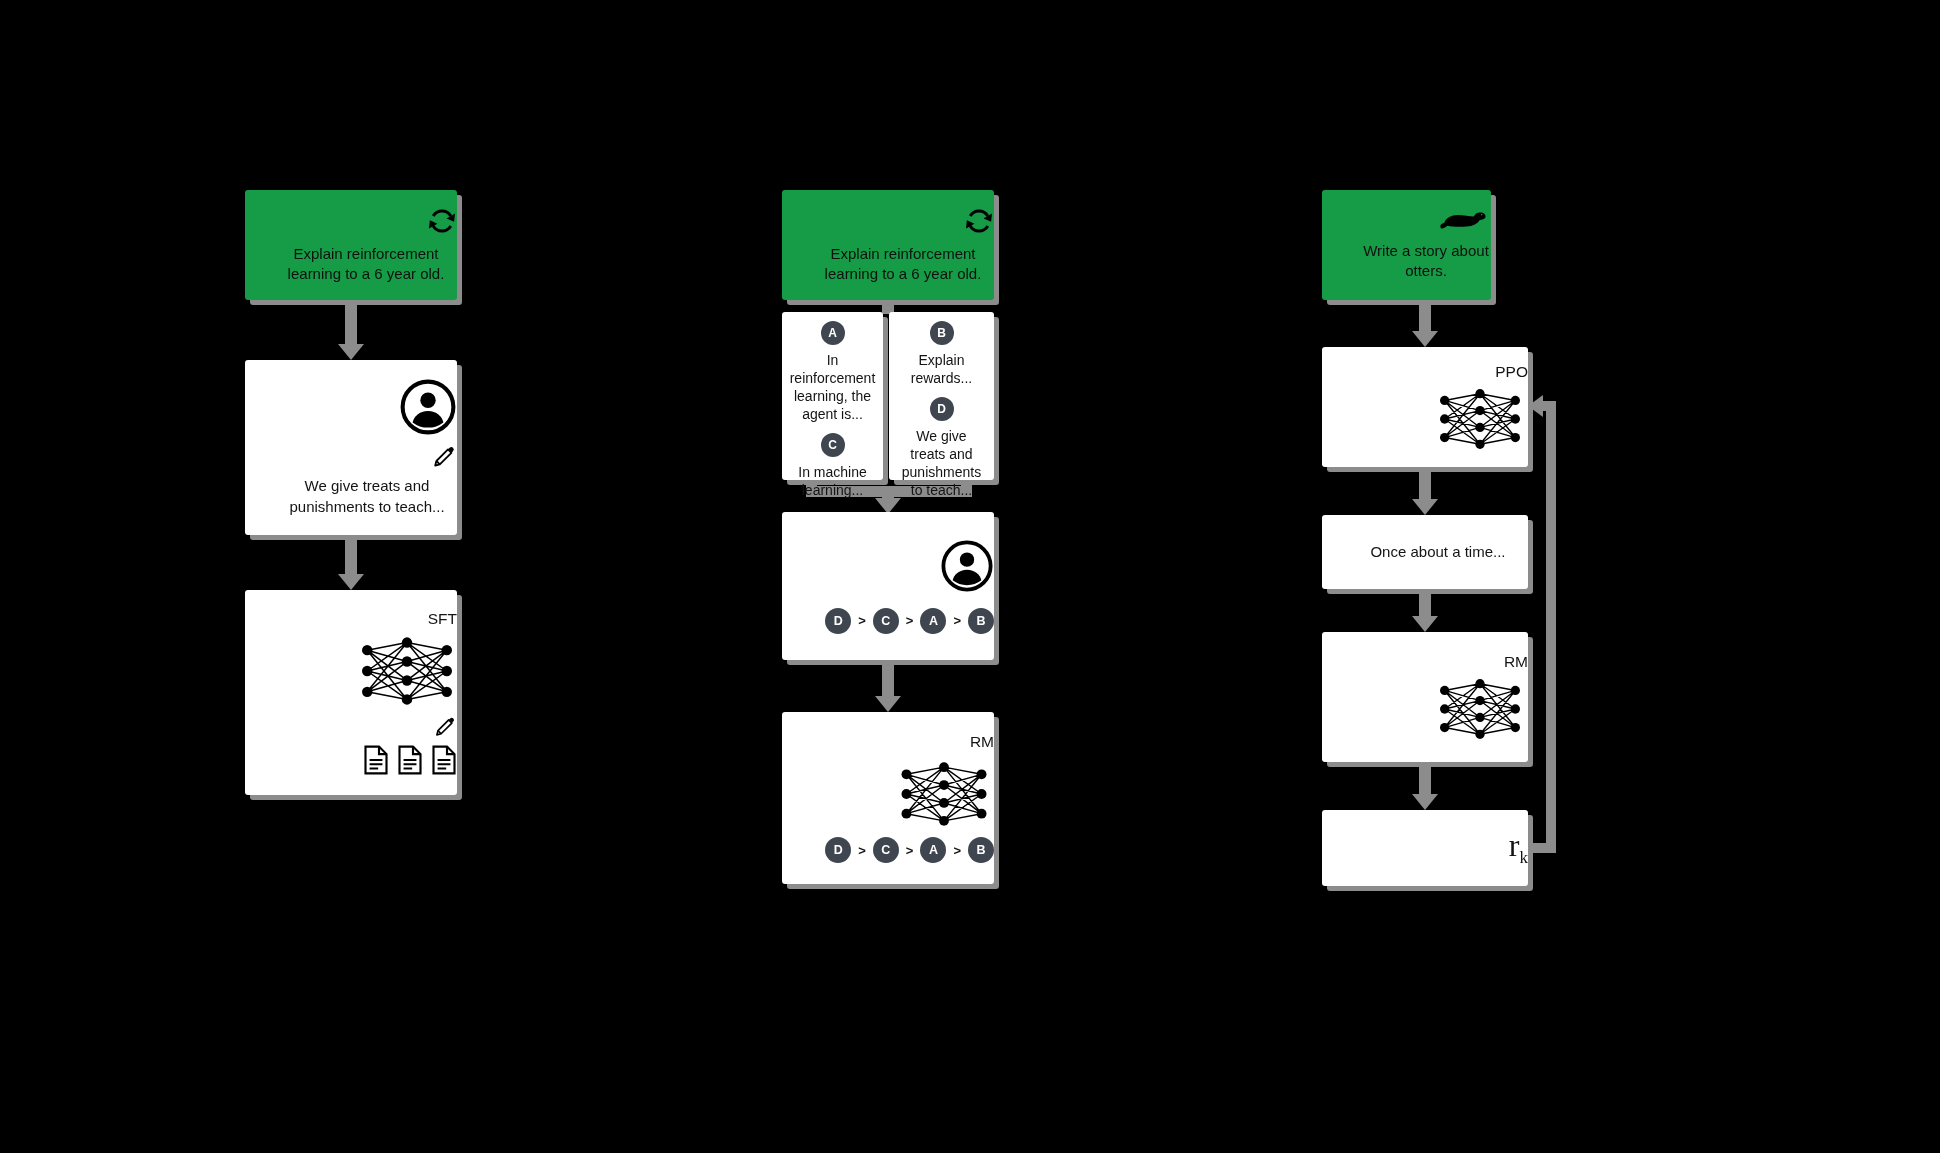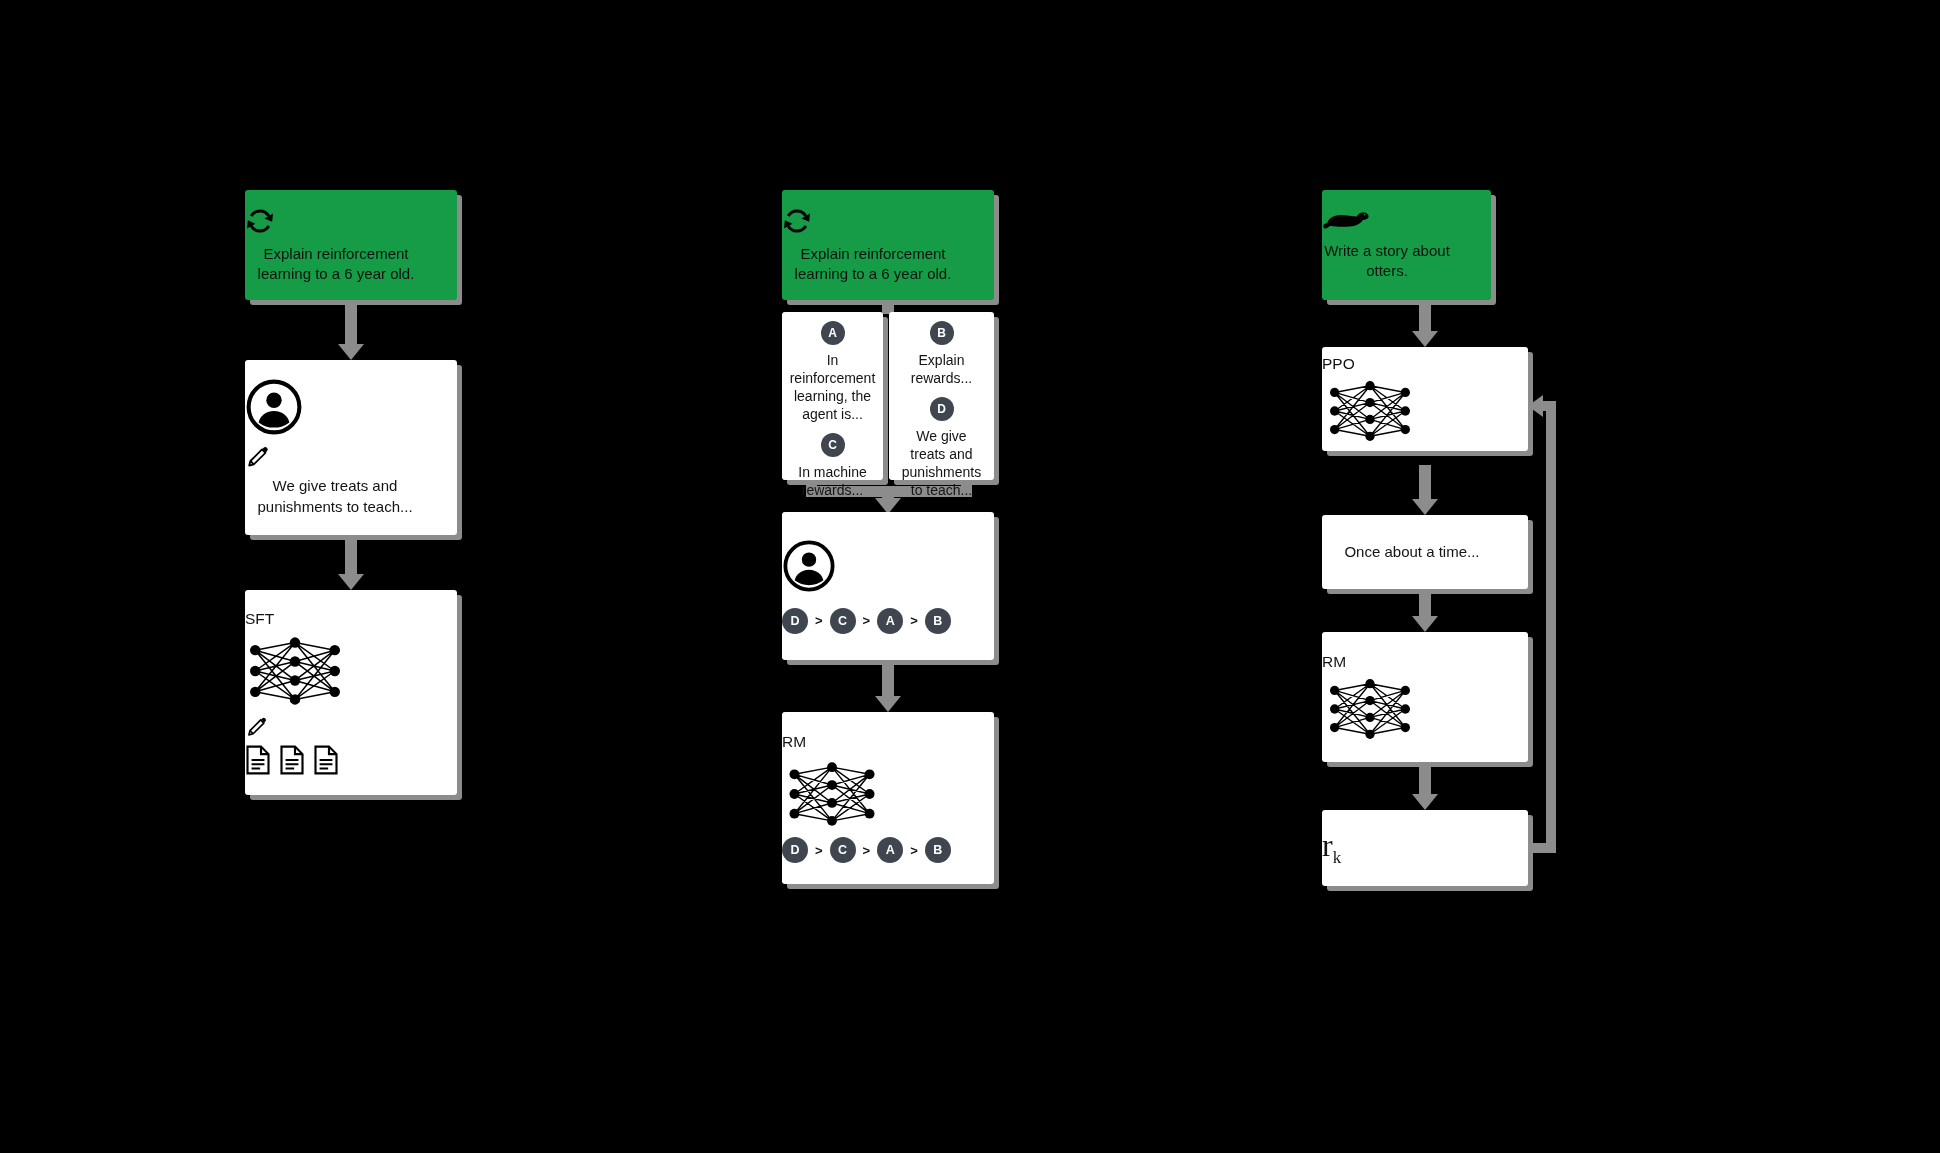--- a/index.html
+++ b/index.html
@@ -1,19 +1,19 @@
 <!DOCTYPE html>
 <html style="--bg: #000000; --green: #169C46; --gray: #8C8C8C; --chip: #3F4650; --box: #FFFFFF;"><head>
 <meta charset="utf-8">
 <style>
   *{box-sizing:border-box;margin:0;padding:0}
   html,body{width:1940px;height:1153px}
   body{background:var(--bg,#000);font-family:"Liberation Sans","DejaVu Sans",sans-serif;position:relative;overflow:hidden}
   .box{position:absolute;background:var(--box,#fff);border-radius:3px;box-shadow:5px 5px 0 var(--gray,#8C8C8C);
-       display:flex;flex-direction:column;align-items:flex-start;z-index:2}
+       display:flex;flex-direction:column;align-items:flex-end;z-index:2}
   .gbox{background:var(--green,#169C46);justify-content:center;gap:8px}
   .conn{position:absolute;background:var(--gray,#8C8C8C);z-index:1}
   .tri-down{position:absolute;z-index:1;width:0;height:0;border-left:13px solid transparent;
             border-right:13px solid transparent;border-top:16px solid var(--gray,#8C8C8C)}
   .tri-left{position:absolute;z-index:1;width:0;height:0;border-top:11px solid transparent;
             border-bottom:11px solid transparent;border-right:15px solid var(--gray,#8C8C8C)}
   .gtext{font-size:15px;line-height:1.32;color:#0D120E;text-align:center;font-weight:500}
   .btext{font-size:15px;line-height:1.35;color:#141414;text-align:center}
   .mlabel{font-size:15.5px;color:#141414}
   .chip{border-radius:50%;background:var(--chip,#3F4650);color:#fff;display:flex;align-items:center;
@@ -135,21 +135,21 @@
 
   <div class="conn" style="left:882px;top:298px;width:12px;height:16px"></div>
 
   <div class="box ansbox" style="left:782px;top:312px;width:101px;height:168px">
     <div class="ans">
       <span class="chip">A</span>
       <span class="atxt">In reinforcement learning, the agent is...</span>
     </div>
     <div class="ans">
       <span class="chip">C</span>
-      <span class="atxt">In machine rewards...</span>
+      <span class="atxt">In machine learning...</span>
     </div>
   </div>
   <div class="box ansbox" style="left:889px;top:312px;width:105px;height:168px">
     <div class="ans">
       <span class="chip">B</span>
       <span class="atxt">Explain rewards...</span>
     </div>
     <div class="ans">
       <span class="chip">D</span>
       <span class="atxt">We give treats and punishments to teach...</span>
@@ -199,21 +199,21 @@
   <div class="box gbox" style="left:1322px;top:190px;width:169px;height:110px">
     <svg class="icon" width="52" height="24">
         <use href="#sym-otter"></use>
       </svg>
     <div class="gtext" style="width:130px">Write a story about otters.</div>
   </div>
 
   <div class="conn" style="left:1419px;top:298px;width:12px;height:35px"></div>
   <div class="tri-down" style="left:1412px;top:331px"></div>
 
-  <div class="box" style="left:1322px;top:347px;width:206px;height:104px;justify-content:center;gap:6px">
+  <div class="box" style="left:1322px;top:347px;width:206px;height:120px;justify-content:center;gap:6px">
     <div class="mlabel">PPO</div>
     <svg class="icon" width="96" height="64">
         <use href="#sym-nn"></use>
       </svg>
   </div>
 
   <div class="conn" style="left:1419px;top:465px;width:12px;height:36px"></div>
   <div class="tri-down" style="left:1412px;top:499px"></div>
 
   <div class="box" style="left:1322px;top:515px;width:206px;height:74px;justify-content:center">

